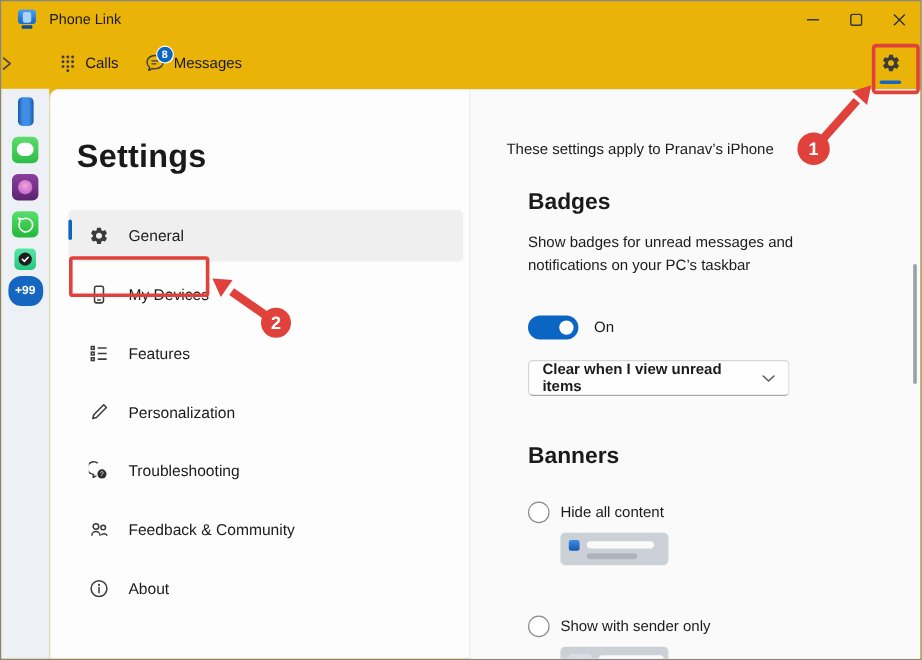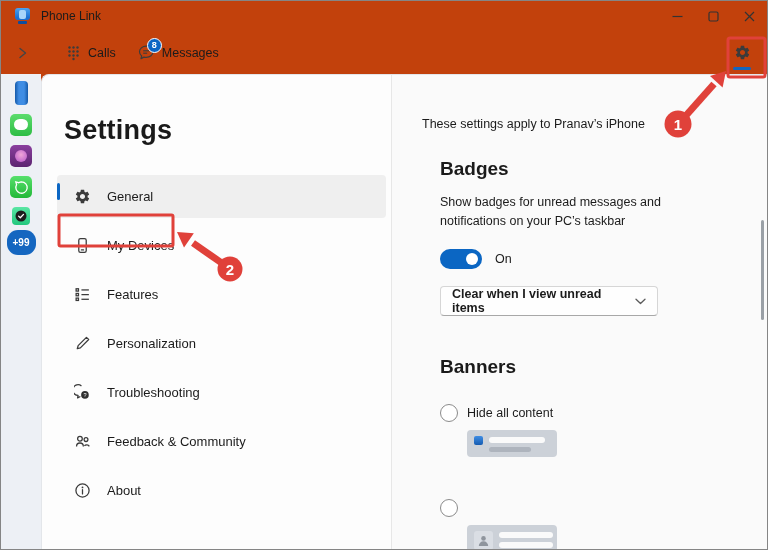--- a/index.html
+++ b/index.html
@@ -1,30 +1,30 @@
 <!DOCTYPE html>
 <html><head>
 <meta charset="utf-8">
 <style>
   * { margin:0; padding:0; box-sizing:border-box; }
   html,body { width:768px; height:550px; font-family:"Liberation Sans","DejaVu Sans",sans-serif; }
-  .window { position:absolute; inset:0; width:768px; height:550px; background:#c2410c; border:1px solid #858585; overflow:hidden; }
+  .window { position:absolute; inset:0; width:768px; height:550px; background:#eab308; border:1px solid #858585; overflow:hidden; }
 
   
   .titlebar { height:30px; display:flex; align-items:center; padding-left:13px; }
   .app-logo { width:17px; height:16px; position:relative; margin-right:10px; }
   .app-logo .mon { position:absolute; left:1px; top:0; width:15px; height:12px; border-radius:3px; background:linear-gradient(180deg,#4da2ef 0%,#1b6fd3 80%); }
   .app-logo .ph { position:absolute; left:5px; top:2px; width:7px; height:9px; border-radius:2px; background:#a8d4fa; }
   .app-logo .base { position:absolute; left:4px; bottom:0; width:9px; height:3px; background:#0d4d9e; border-radius:1px; }
   .win-title { font-size:12px; color:#1b1b1b; }
   .win-controls { margin-left:auto; display:flex; height:30px; }
   .win-btn { width:36px; height:30px; display:flex; align-items:center; justify-content:center; color:#333; }
 
   
-  .navbar { height:43px; display:flex; align-items:center; padding-left:17px; position:relative; }
+  .navbar { height:43px; display:flex; align-items:center; position:relative; }
   .nav-chevron { width:26px; display:flex; align-items:center; }
   .nav-item { display:flex; align-items:center; gap:7px; margin-left:22px; font-size:12.5px; color:#1b1b1b; position:relative; }
   .msg-iconwrap { position:relative; width:17px; height:16px; }
   .nav-badge { position:absolute; top:-7px; right:-7px; min-width:15px; height:15px; border-radius:8px; background:#0d66c4; border:1.5px solid #fff; color:#fff; font-size:9px; font-weight:bold; display:flex; align-items:center; justify-content:center; padding:0 2px; }
   .gear-wrap { margin-left:auto; margin-right:13px; position:relative; width:24px; height:43px; display:flex; align-items:center; justify-content:center; }
   .gear-underline { position:absolute; bottom:4px; left:3px; width:18px; height:3px; border-radius:2px; background:#1466c0; }
 
   
   .main { position:absolute; top:73px; left:0; right:0; bottom:0; display:flex; }
   .rail { width:40px; background:#edf0f5; display:flex; flex-direction:column; align-items:center; padding-top:7px; gap:9px; }
@@ -50,21 +50,21 @@
   .menu-item.selected .accent { position:absolute; left:0; top:8px; width:3px; height:17px; border-radius:2px; background:#0b66c3; }
   .mi-icon { width:17px; height:17px; display:flex; align-items:center; justify-content:center; }
 
   
   .applies-line { font-size:12.5px; color:#1b1b1b; }
   .applies-line b { font-weight:normal; }
   .section { margin-left:18px; }
   .h2 { font-size:19px; font-weight:600; color:#1a1a1a; }
   .badges-h { margin-top:27px; }
   .badge-desc { margin-top:13px; width:242px; font-size:12.5px; line-height:19px; color:#1b1b1b; }
-  .toggle-row { margin-top:18px; display:flex; align-items:center; gap:13px; }
+  .toggle-row { margin-top:32px; display:flex; align-items:center; gap:13px; }
   .toggle { width:42px; height:20px; border-radius:10px; background:#0b66c3; position:relative; }
   .toggle .knob { position:absolute; right:4px; top:4px; width:12px; height:12px; border-radius:50%; background:#fff; }
   .toggle-label { font-size:12.5px; color:#1b1b1b; }
   .dropdown { margin-top:17px; width:218px; height:30px; background:#fefefe; border:1px solid #d6d6d6; border-bottom-color:#a8a8a8; border-radius:4px; display:flex; align-items:center; padding:0 11px; font-size:12.5px; color:#1b1b1b;font-weight:bold; }
   .dropdown .dd-chevron { margin-left:auto; display:flex; }
   .banners-h { margin-top:40px; }
   .radio-row { margin-top:26px; display:flex; align-items:center; gap:9px; }
   .radio-row.second { margin-top:42px; }
   .radio { width:18px; height:18px; border-radius:50%; border:1.5px solid #8b8b8b; background:#fff; flex-shrink:0; }
   .radio-label { font-size:12.5px; color:#1b1b1b; }
@@ -304,20 +304,21 @@
           <div class="preview pv1">
             <div class="pv-logo"></div>
             <div class="pv-bars">
                 <div class="bar-w" style="width:56px"></div>
                 <div class="bar-g" style="width:42px"></div>
               </div>
           </div>
 
           <div class="radio-row second">
             <span class="radio"></span>
+            <span class="radio-label">Show with sender only</span>
           </div>
           <div class="preview pv2">
             <div class="pv-avatar">
               <svg class="ico" width="13" height="13" viewBox="0 0 13 13">
                   <circle cx="6.5" cy="4.4" r="2.3" fill="#8f959d"></circle>
                   <path d="M1.8,12 a4.7,4.7 0 0 1 9.4,0 Z" fill="#8f959d"></path>
                 </svg>
             </div>
             <div class="pv-bars">
                 <div class="bar-w" style="width:54px"></div>

